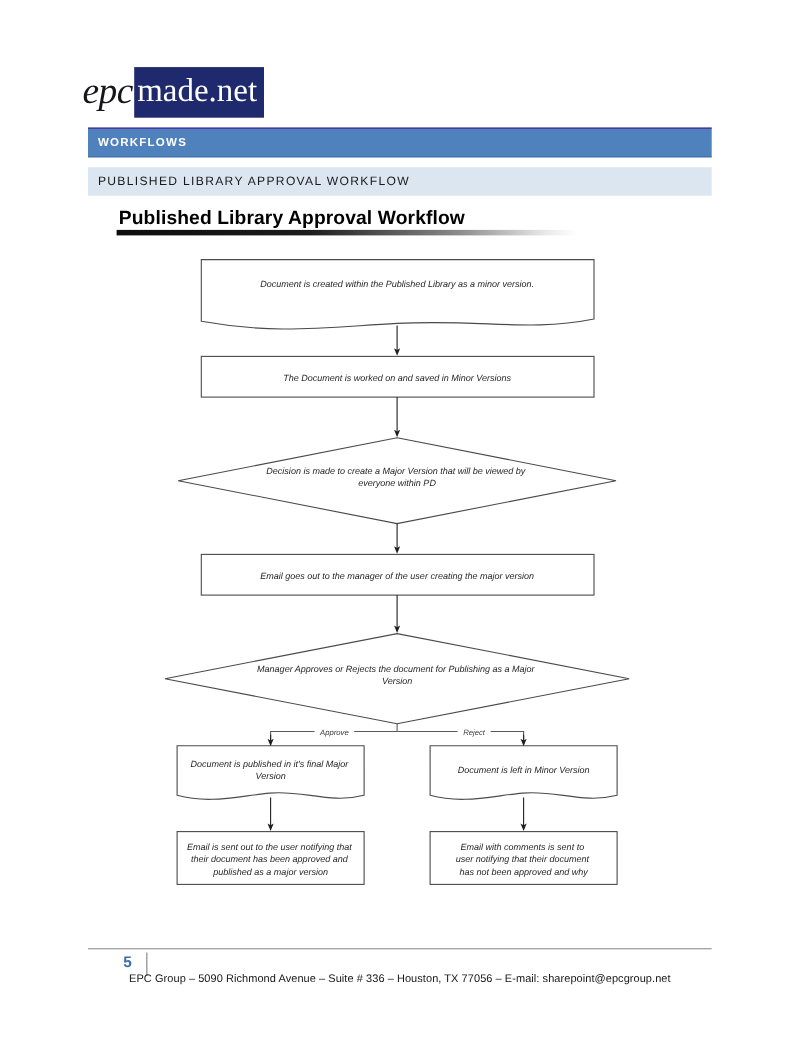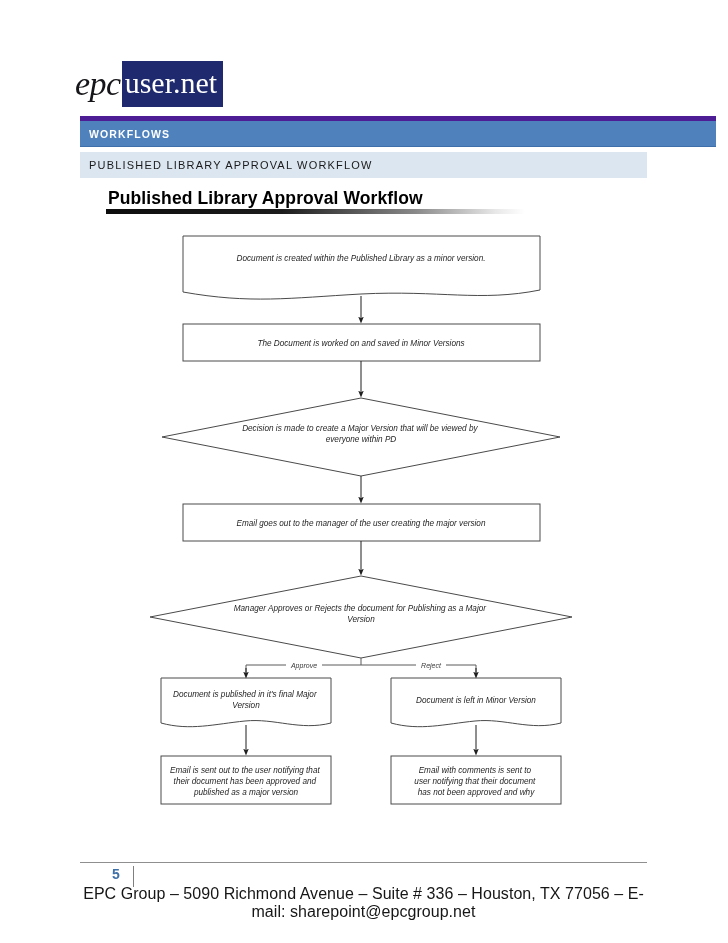--- a/index.html
+++ b/index.html
@@ -28,23 +28,23 @@
     color:#ffffff;
     font-family:"Liberation Serif", serif;
     font-size:30px;
     line-height:1;
     padding:7px 6px 9px 3px;
     letter-spacing:0px;
   }
 
   
   .bar-blue{
-    position:absolute;left:80px;top:116px;width:636px;height:25px;
+    position:absolute;left:80px;top:116px;width:567px;height:25px;
     background:#4f81bd;
-    border-top:5px solid #4c1d95;
+    border-top:1px solid #4c1d95;
     border-bottom:1px solid #3f6fab;
     display:flex;align-items:center;
   }
   .bar-blue span{
     color:#ffffff;font-weight:bold;font-size:10.5px;
     letter-spacing:1.1px;padding-left:9px;
   }
   .bar-light{
     position:absolute;left:80px;top:152px;width:567px;height:26px;
     background:#dce6f1;
@@ -89,32 +89,32 @@
     font-size:14px;font-weight:bold;color:#3d6fa8;
     letter-spacing:0.5px;
   }
   .foot-tick{
     position:absolute;left:133px;top:866px;width:0;height:21px;
     border-left:1.5px solid #7f7f7f;
   }
   .foot-addr{
     position:absolute;left:80px;top:885px;width:567px;
     text-align:center;
-    font-size:16px;color:#161616;
+    font-size:10px;color:#161616;
     letter-spacing:0.05px;
   }
 </style>
 </head>
 <body>
 
 <div class="page">
 
   <div class="logo-wrap">
     <span class="logo-epc">epc</span>
-    <span class="logo-block">user.net</span>
+    <span class="logo-block">made.net</span>
   </div>
 
   <div class="bar-blue">
     <span>WORKFLOWS</span>
   </div>
 
   <div class="bar-light">
     <span>PUBLISHED LIBRARY APPROVAL WORKFLOW</span>
   </div>
 

